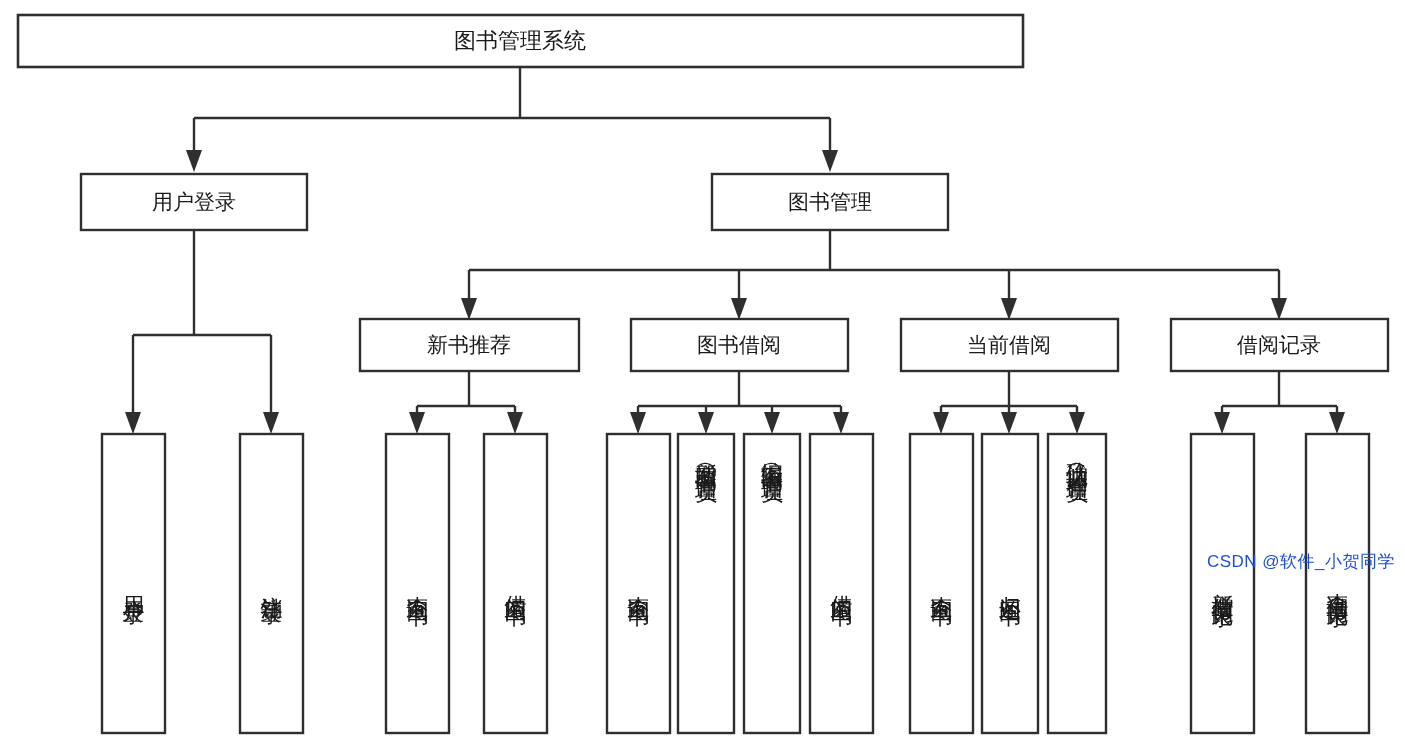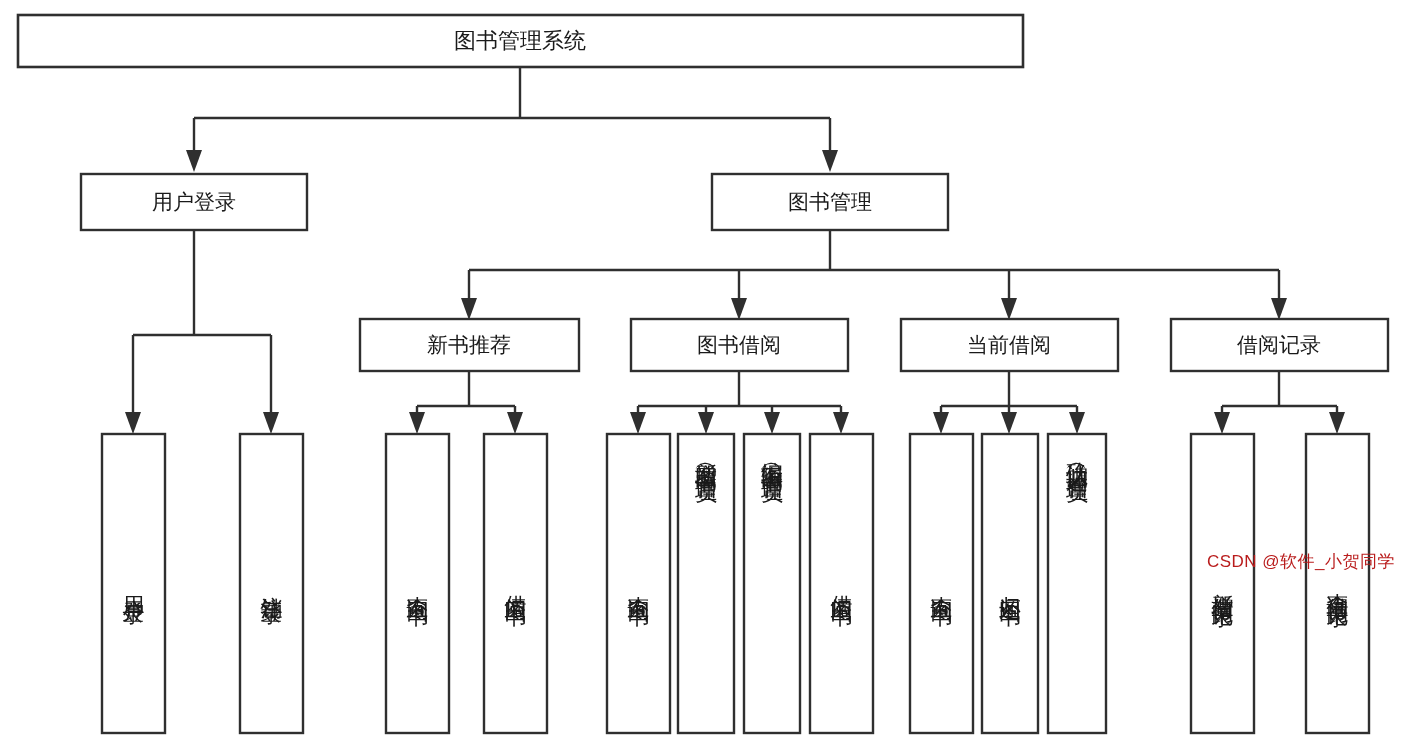--- a/index.html
+++ b/index.html
@@ -76,21 +76,21 @@
     justify-content: center;
     white-space: nowrap;
     pointer-events: none;
   }
   #watermark {
     position: absolute;
     right: 10px;
     bottom: 6px;
     font-family: "Liberation Sans", "DejaVu Sans", sans-serif;
     font-size: 17px;
-    color: #b91c1c;
+    color: #1d4ed8;
     letter-spacing: 0.5px;
     white-space: nowrap;
   }
 </style>
 </head>
 <body>
 
 <div id="diagram-root">
 
   <svg id="tree-svg" viewBox="0 0 1405 747">

